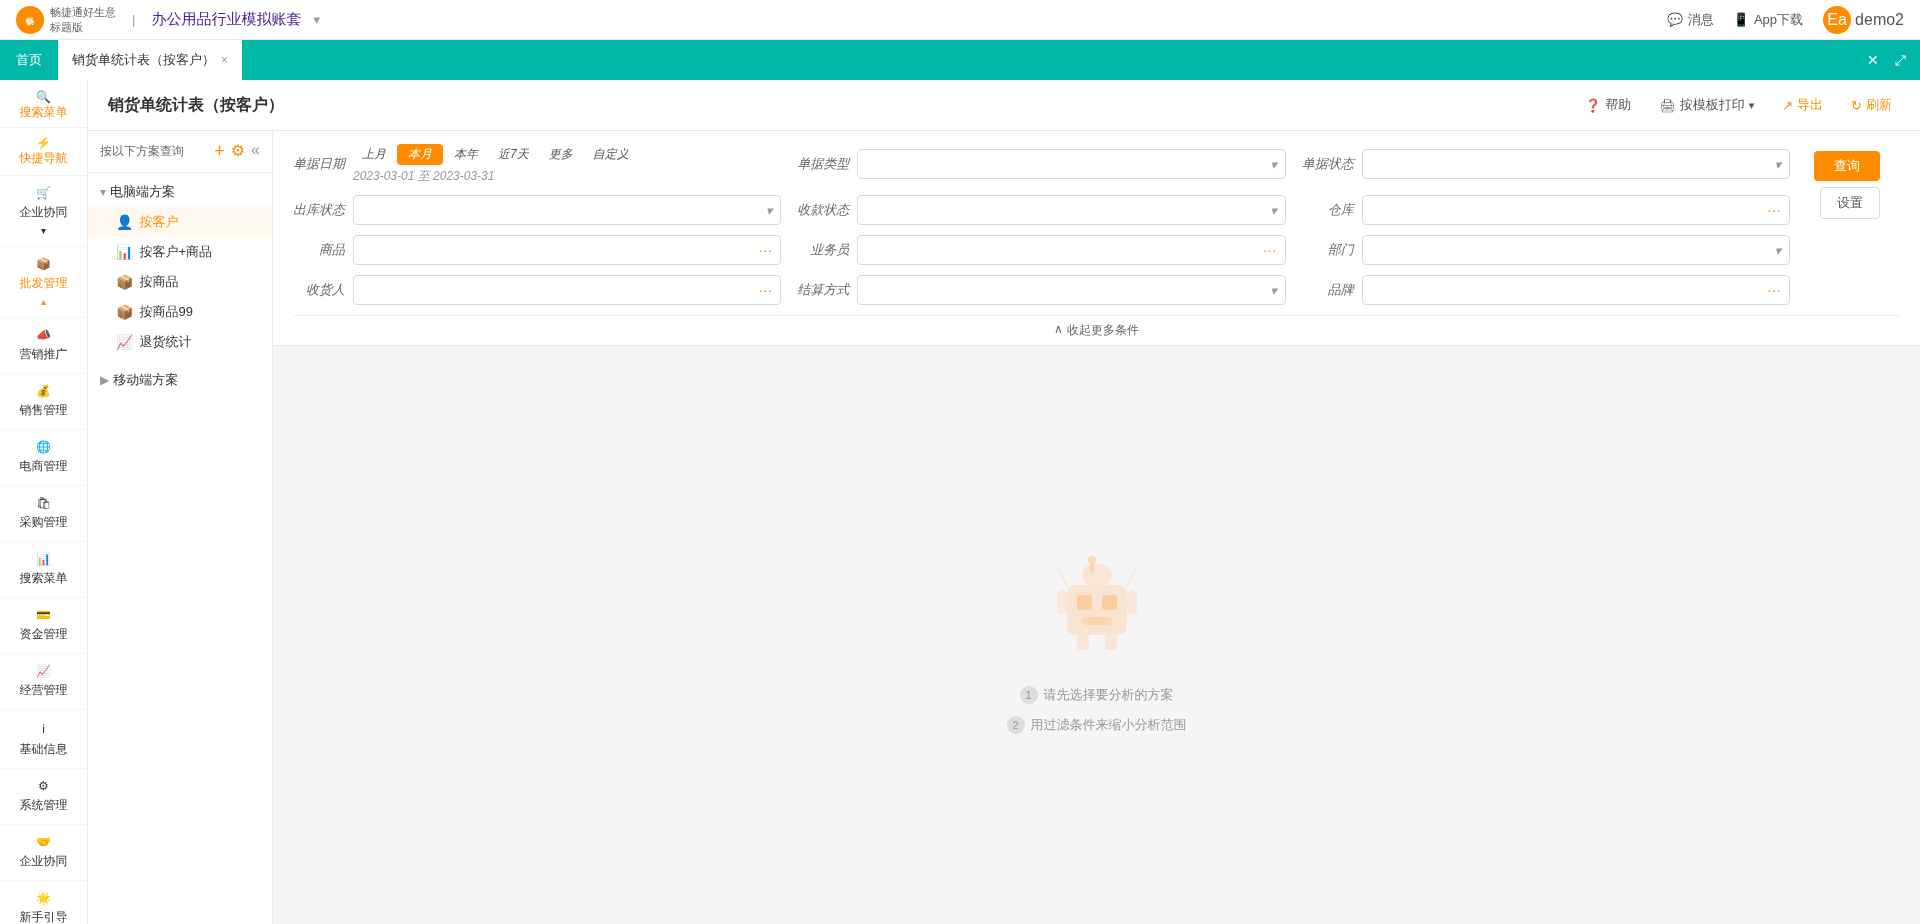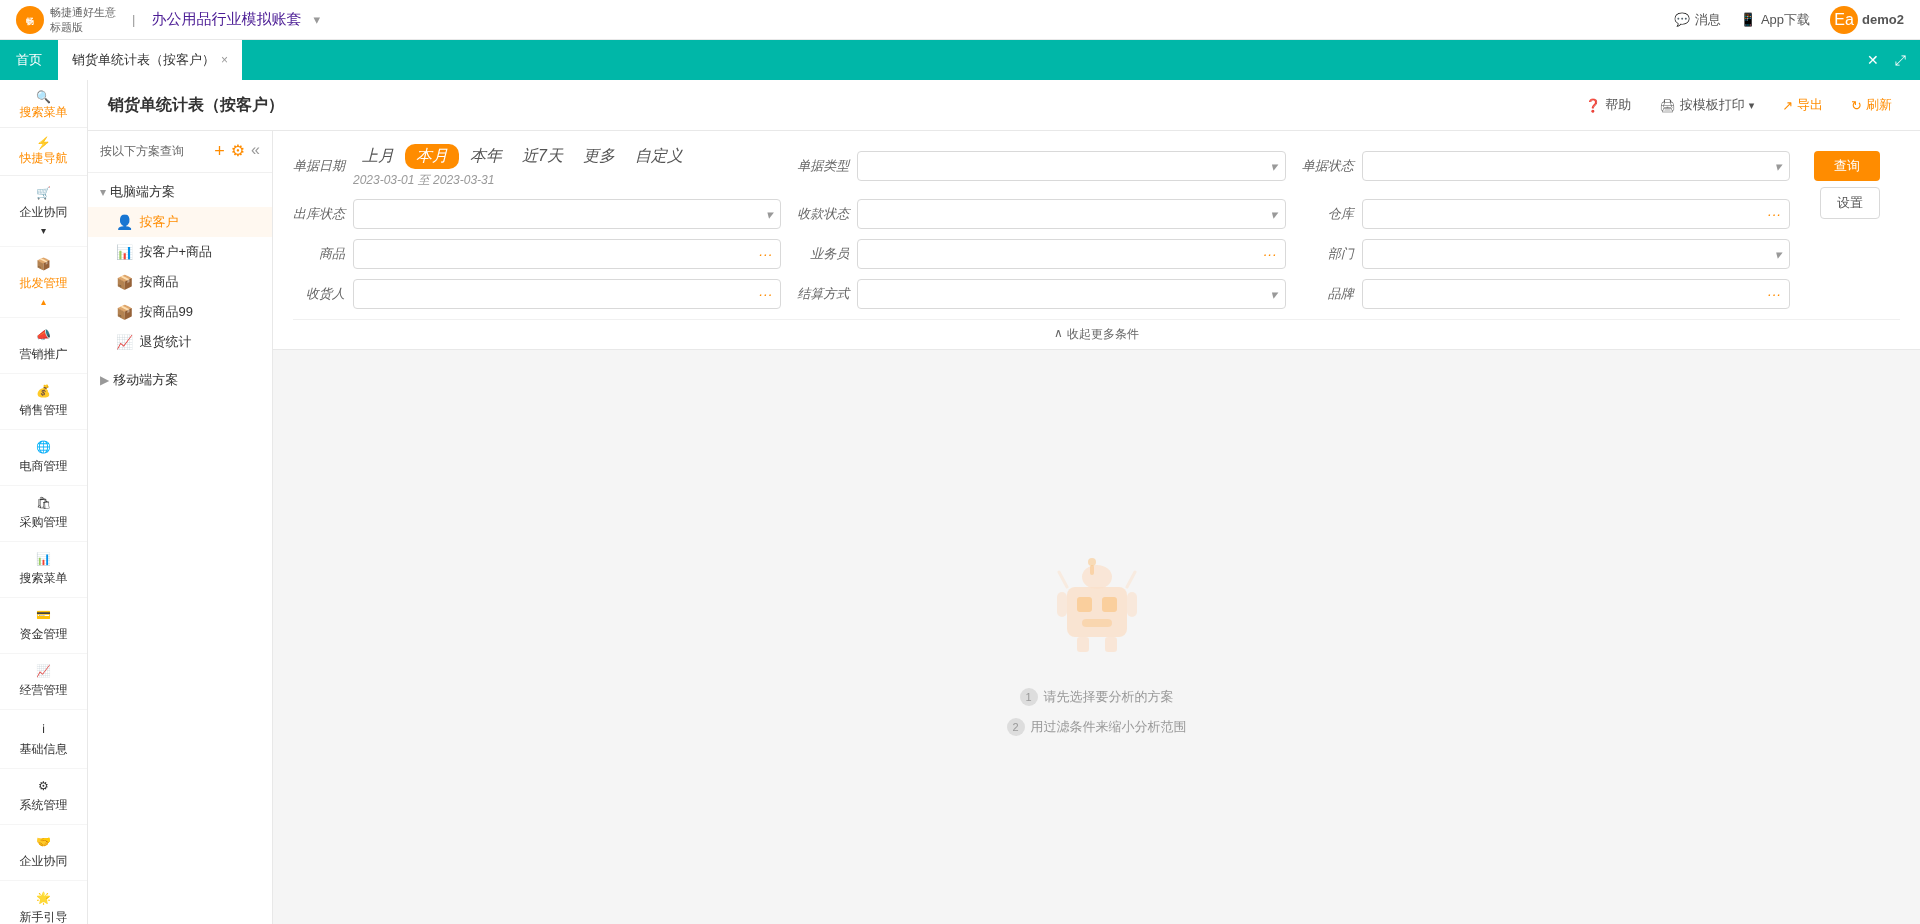--- a/index.html
+++ b/index.html
@@ -209,30 +209,30 @@
       background: white;
       padding: 12px 20px 0;
       border-bottom: 1px solid #e8e8e8;
     }
     .filter-dots {
       color: #ff8c00;
       font-size: 14px;
     }
     .date-btn {
       padding: 2px 8px;
-      font-size: 16px;
+      font-size: 12px;
       border-radius: 3px;
       cursor: pointer;
       color: #555;
       border: 1px solid transparent;
     }
     .date-btn.active {
       background: #ff8c00;
       color: white;
-      border-radius: 10px;
+      border-radius: 4px;
       padding: 1px 10px;
     }
 
     
     .collapse-row {
       display: flex;
       justify-content: center;
       padding: 6px;
       cursor: pointer;
       color: #666;
@@ -437,21 +437,21 @@
       <span>消息</span>
     </div>
     <div class="header-action">
       <span>📱</span>
       <span>App下载</span>
     </div>
     <div class="header-action">
       <div class="user-avatar">
         <span style="font-size:16px;">Ea</span>
       </div>
-      <span style="font-size:13px;font-weight:bold;">demo2</span>
+      <span style="font-size:16px;">demo2</span>
     </div>
   </div>
 </div>
 
 <div class="tab-bar">
   <div class="tab-home">
     <span>首页</span>
   </div>
   <div class="tab-active">
     <span>销货单统计表（按客户）</span>

